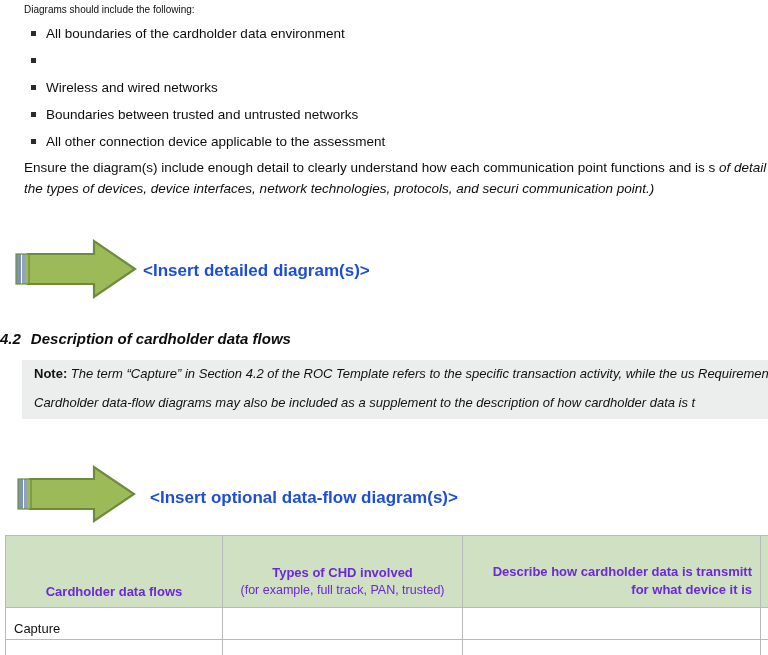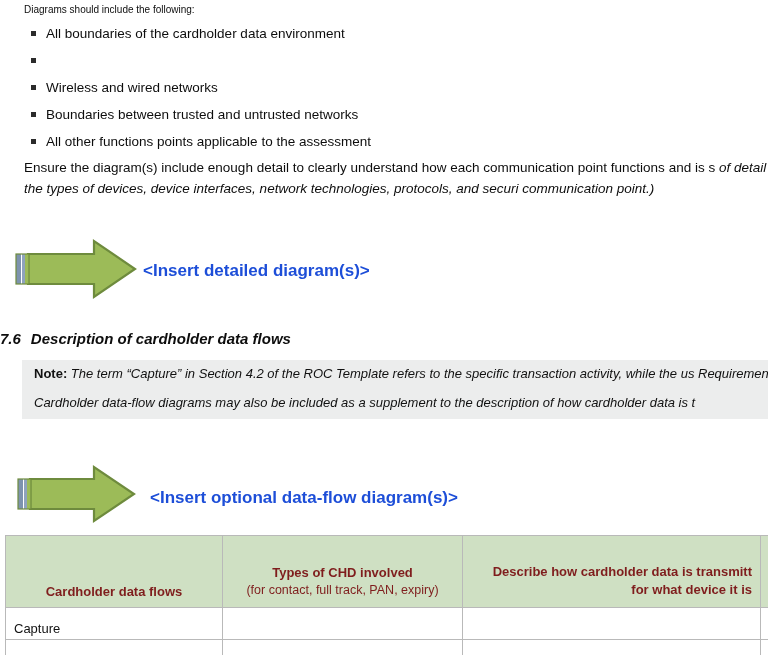--- a/index.html
+++ b/index.html
@@ -133,21 +133,21 @@
   .chd-table th, .chd-table td {
     border: 1px solid #b9b9b9;
     vertical-align: bottom;
     padding: 0;
   }
   .chd-table thead th {
     background: #cfe0c3;
     height: 72px;
     font-size: 13px;
     font-weight: bold;
-    color: #7f1d1d;
+    color: #6d28d9;
     padding: 0 8px 8px 8px;
     box-sizing: border-box;
   }
   .col-1 { width: 217px; text-align: center; }
   .col-2 { width: 240px; text-align: center; }
   .col-3 { width: 298px; text-align: right; }
   .col-4 { width: 35px; }
   .sub-line {
     display: block;
     font-weight: normal;
@@ -183,42 +183,42 @@
     <div class="bullet-row">
       <div class="bullet-mark"><span></span></div>
       <div class="bullet-text">Wireless and wired networks</div>
     </div>
     <div class="bullet-row">
       <div class="bullet-mark"><span></span></div>
       <div class="bullet-text">Boundaries between trusted and untrusted networks</div>
     </div>
     <div class="bullet-row">
       <div class="bullet-mark"><span></span></div>
-      <div class="bullet-text">All other functions points applicable to the assessment</div>
+      <div class="bullet-text">All other connection device applicable to the assessment</div>
     </div>
   </div>
 
   <div class="ensure-para">
     <span class="lead">Ensure the diagram(s) include enough detail to clearly understand how each communication point functions and is s</span>
     <span class="ital">of detail may include identifying the types of devices, device interfaces, network technologies, protocols, and securi communication point.)</span>
   </div>
 
   <div class="arrow-block" style="left:10px; top:238px; width:128px; height:62px;">
     <svg width="128" height="62" viewBox="0 0 128 62">
       <polygon points="18,16 84,16 84,3 125,31 84,59 84,46 18,46" fill="#9CBB58" stroke="#6E8B3D" stroke-width="2.2" stroke-linejoin="miter"></polygon>
       <rect x="6" y="16" width="5" height="30" fill="#7D93AE"></rect>
       <rect x="12" y="16" width="3" height="30" fill="#8FA3BC"></rect>
       <rect x="15" y="16" width="4" height="30" fill="#9CBB58"></rect>
       <rect x="6" y="16" width="13" height="30" fill="none" stroke="#6E8B3D" stroke-width="1.2"></rect>
     </svg>
   </div>
   <div class="arrow-label" style="left:143px; top:261px;">&lt;Insert detailed diagram(s)&gt;</div>
 
   <div class="heading">
-    <span class="num">7.6</span><span>Description of cardholder data flows</span>
+    <span class="num">4.2</span><span>Description of cardholder data flows</span>
   </div>
 
   <div class="note-box">
     <div class="note-p">
       <b>Note:</b><span> The term “Capture” in Section 4.2 of the ROC Template refers to the specific transaction activity, while the us Requirement 9.9 refers to the receiving of cardholder data via physical contact with a payment card (e.g. via swipe </span>
     </div>
     <div class="note-gap"></div>
     <div class="note-p">Cardholder data-flow diagrams may also be included as a supplement to the description of how cardholder data is t</div>
   </div>
 
@@ -232,21 +232,21 @@
     </svg>
   </div>
   <div class="arrow-label" style="left:150px; top:488px;">&lt;Insert optional data-flow diagram(s)&gt;</div>
 
   <table class="chd-table">
     <thead>
       <tr>
         <th class="col-1">Cardholder data flows</th>
         <th class="col-2">
           <span class="hdr-line">Types of CHD involved</span>
-          <span class="sub-line">(for contact, full track, PAN, expiry)</span>
+          <span class="sub-line">(for example, full track, PAN, trusted)</span>
         </th>
         <th class="col-3">
           <span class="hdr-line">Describe how cardholder data is transmitt</span>
           <span class="hdr-line">for what device it is</span>
         </th>
         <th class="col-4"></th>
       </tr>
     </thead>
     <tbody>
       <tr>

